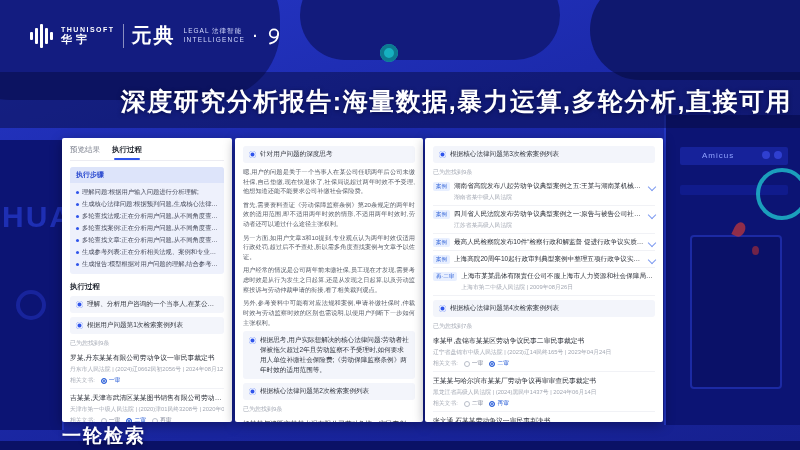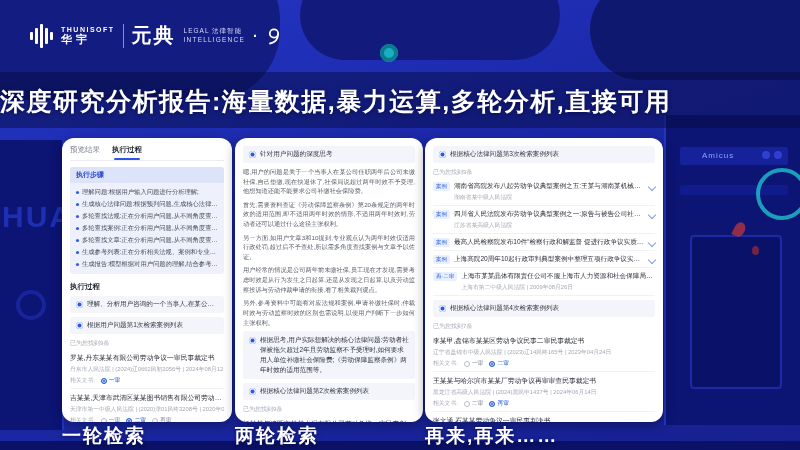--- a/index.html
+++ b/index.html
@@ -36,24 +36,24 @@
   .brand .en{font-size:7px;letter-spacing:1.5px;font-weight:bold;}
   .brand .cn{font-size:11px;font-weight:bold;letter-spacing:4px;}
   .ldiv{width:1px;height:24px;background:rgba(255,255,255,.5);}
   .prod{font-size:20px;font-weight:bold;letter-spacing:2px;}
   .tagl{line-height:1.25;color:#d6dcff;}
   .tagl .r1{font-size:6.5px;letter-spacing:1px;}
   .tagl .r2{font-size:6.5px;letter-spacing:1.2px;}
   .middot{font-size:14px;font-weight:bold;}
   .mascot{width:16px;height:18px;}
   
-  .title{position:absolute;left:0;top:85px;width:792px;text-align:left;color:#fff;
+  .title{position:absolute;left:0;top:85px;width:792px;text-align:right;color:#fff;
     font-size:25px;font-weight:bold;letter-spacing:1.5px;text-shadow:0 1px 4px rgba(0,0,40,.6);}
   
-  .panel{position:absolute;top:138px;height:284px;background:#fff;border-radius:12px;
+  .panel{position:absolute;top:138px;height:284px;background:#fff;border-radius:2px;
     box-shadow:0 3px 12px rgba(0,0,25,.4);overflow:hidden;color:#333;}
   .p-left{left:62px;width:170px;}
   .p-mid{left:235px;width:188px;}
   .p-right{left:425px;width:238px;}
   .pbody{padding:4px 8px 0 8px;}
   .tabs{display:flex;gap:12px;border-bottom:1px solid #ececf2;padding:3px 0 5px;}
   .tab{font-size:7.5px;color:#7a7f8c;cursor:pointer;}
   .tab.on{color:#1f242e;font-weight:bold;position:relative;}
   .tab.on::after{content:"";position:absolute;left:2px;right:2px;bottom:-5px;height:2px;background:#2f54eb;border-radius:1px;}
   .steps{background:#eef1fc;border-radius:3px;margin-top:6px;padding-bottom:4px;}
@@ -388,16 +388,14 @@
           <div class="case">
             <div class="case-t">张文通,石某某劳动争议一审民事判决书</div>
 
           </div>
 
         </div>
     </div>
   </div>
 
   <div class="cap cap1">一轮检索</div>
-  <div class="cap cap2">两轮检索</div>
-  <div class="cap cap3">再来,再来……</div>
 
 </div>
 
 </body></html>

